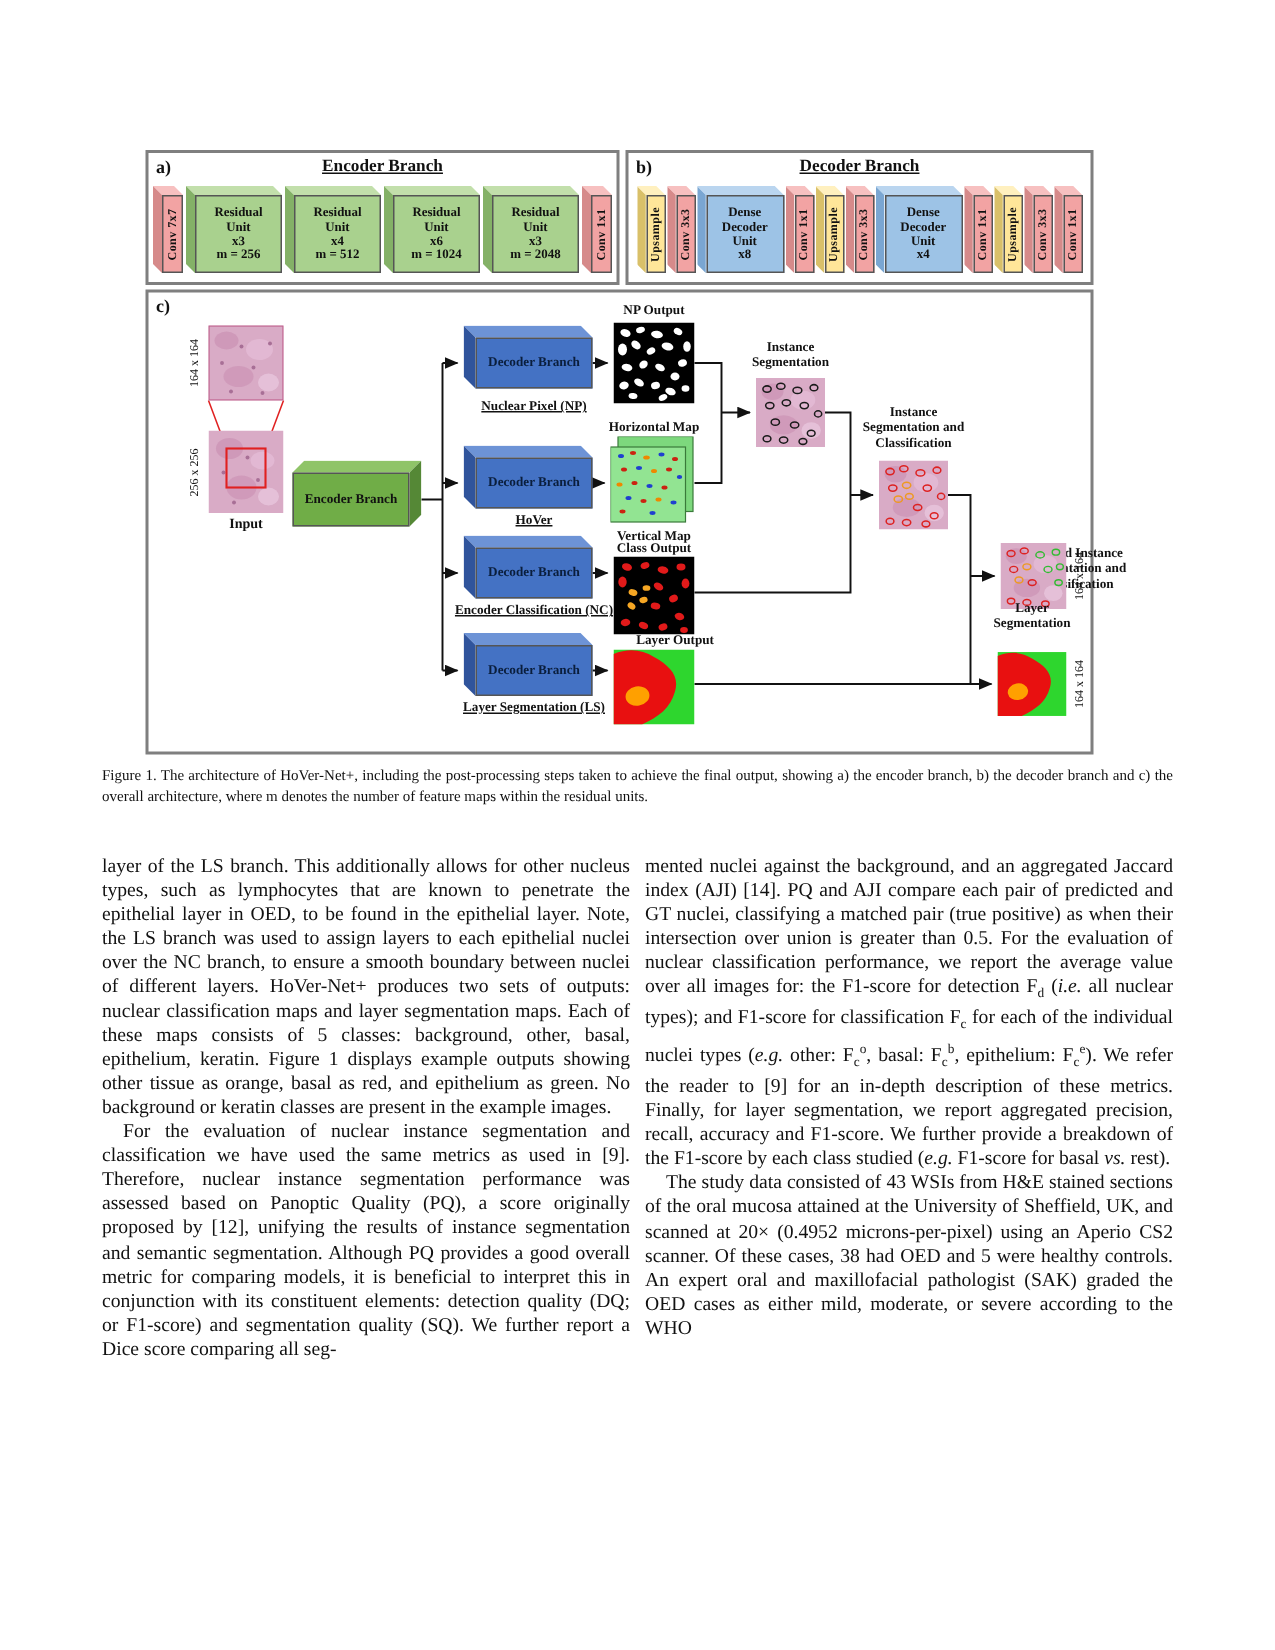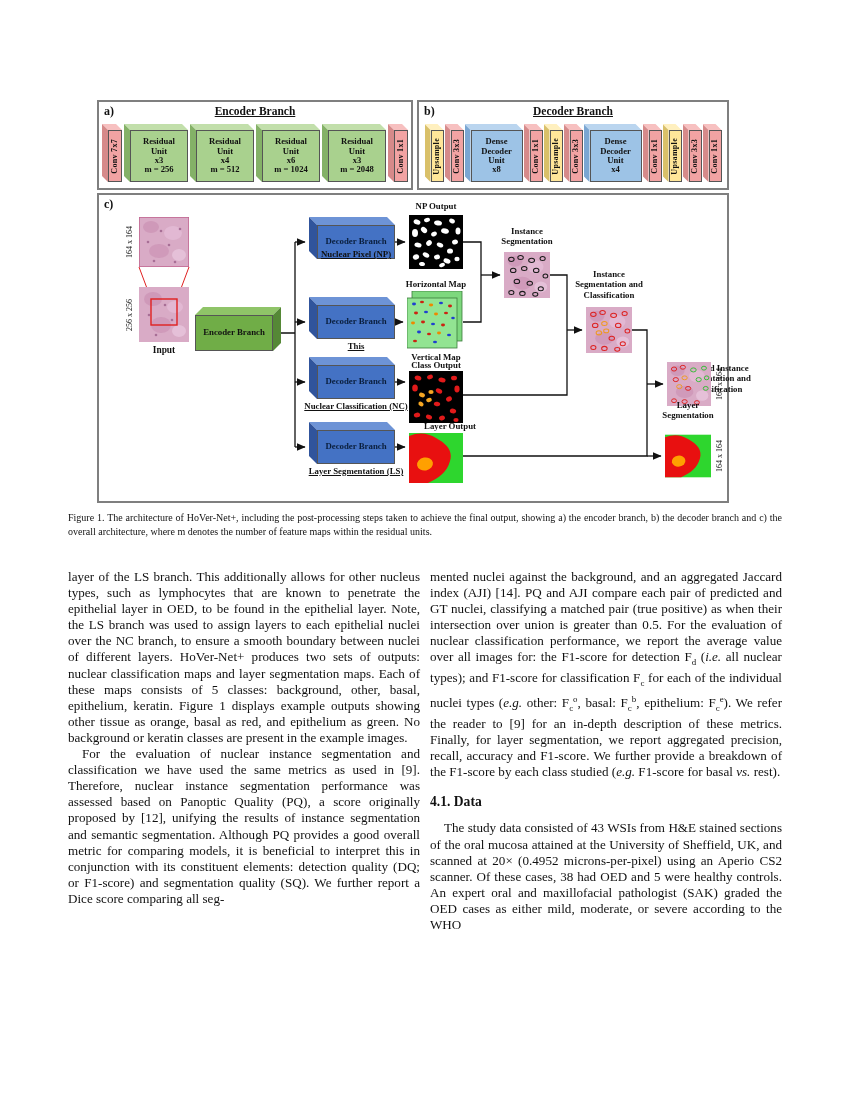--- a/index.html
+++ b/index.html
@@ -307,23 +307,23 @@
         </b>
       </div>
     <div class="b3 ul8 dblue" style="position:absolute;left:210px;top:227px;width:86px;height:42px;">
         <i class="top"></i>
         <i class="side"></i>
         <b class="face" style="font-size:8.8px;color:#0a1e3c;">
           <span>Decoder Branch</span>
         </b>
       </div>
 
-    <div class="fl flu" style="left:197px;top:54px;width:120px;">Nuclear Pixel (NP)</div>
-    <div class="fl flu" style="left:197px;top:146px;width:120px;">This</div>
-    <div class="fl flu" style="left:197px;top:206px;width:120px;">Nuclear Classification (NC)</div>
+    <div class="fl flu" style="left:197px;top:70px;width:120px;">Nuclear Pixel (NP)</div>
+    <div class="fl flu" style="left:197px;top:146px;width:120px;">HoVer</div>
+    <div class="fl flu" style="left:197px;top:206px;width:120px;">Encoder Classification (NC)</div>
     <div class="fl flu" style="left:197px;top:271px;width:120px;">Layer Segmentation (LS)</div>
 
     <div class="fl" style="left:297px;top:6px;width:80px;">NP Output</div>
     <svg class="cimg" style="left:310px;top:20px;" width="54" height="54" viewBox="0 0 54 54">
       <rect width="54" height="54" fill="#000"></rect>
       <g fill="#fff">
         <ellipse cx="8" cy="7" rx="3.5" ry="2.5" transform="rotate(20 8 7)"></ellipse>
           <ellipse cx="18" cy="5" rx="3" ry="2" transform="rotate(-15 18 5)"></ellipse>
         <ellipse cx="29" cy="8" rx="4" ry="2.5" transform="rotate(10 29 8)"></ellipse>
           <ellipse cx="43" cy="6" rx="3" ry="2.2" transform="rotate(30 43 6)"></ellipse>
@@ -514,17 +514,16 @@
 
   <div class="caption">Figure 1. The architecture of HoVer-Net+, including the post-processing steps taken to achieve the final output, showing a) the encoder branch, b) the decoder branch and c) the overall architecture, where m denotes the number of feature maps within the residual units.</div>
 
   <div class="col colL">
     <p class="para">layer of the LS branch.  This additionally allows for other nucleus types, such as lymphocytes that are known to penetrate the epithelial layer in OED, to be found in the epithelial layer. Note, the LS branch was used to assign layers to each epithelial nuclei over the NC branch, to ensure a smooth boundary between nuclei of different layers.  HoVer-Net+ produces two sets of outputs:  nuclear classification maps and layer segmentation maps.  Each of these maps consists of 5 classes:  background, other, basal, epithelium, keratin. Figure 1 displays example outputs showing other tissue as orange, basal as red, and epithelium as green.  No background or keratin classes are present in the example images.</p>
     <p class="para ind">For the evaluation of nuclear instance segmentation and classification we have used the same metrics as used in [9]. Therefore, nuclear instance segmentation performance was assessed based on Panoptic Quality (PQ), a score originally proposed by [12], unifying the results of instance segmentation and semantic segmentation.  Although PQ provides a good overall metric for comparing models, it is beneficial to interpret this in conjunction with its constituent elements: detection quality (DQ; or F1-score) and segmentation quality (SQ). We further report a Dice score comparing all seg-</p>
   </div>
 
   <div class="col colR">
     <p class="para"><span>mented nuclei against the background, and an aggregated Jaccard index (AJI) [14]. PQ and AJI compare each pair of predicted and GT nuclei, classifying a matched pair (true positive) as when their intersection over union is greater than 0.5.  For the evaluation of nuclear classification performance, we report the average value over all images for: the F1-score for detection F</span><sub>d</sub><span> (</span><span class="it">i.e.</span><span> all nuclear types); and F1-score for classification F</span><sub>c</sub><span> for each of the individual nuclei types (</span><span class="it">e.g.</span><span> other: F</span><sub>c</sub><sup>o</sup><span>, basal: F</span><sub>c</sub><sup>b</sup><span>, epithelium: F</span><sub>c</sub><sup>e</sup><span>). We refer the reader to [9] for an in-depth description of these metrics.  Finally, for layer segmentation, we report aggregated precision, recall, accuracy and F1-score.  We further provide a breakdown of the F1-score by each class studied (</span><span class="it">e.g.</span><span> F1-score for basal </span><span class="it">vs.</span><span> rest).</span></p>
-    <h3 class="h41">4.1. Data</h3>
     <p class="para ind">The study data consisted of 43 WSIs from H&amp;E stained sections of the oral mucosa attained at the University of Sheffield, UK, and scanned at 20× (0.4952 microns-per-pixel) using an Aperio CS2 scanner.  Of these cases, 38 had OED and 5 were healthy controls.  An expert oral and maxillofacial pathologist (SAK) graded the OED cases as either mild, moderate, or severe according to the WHO</p>
   </div>
 
 </div>
 
 </body></html>

